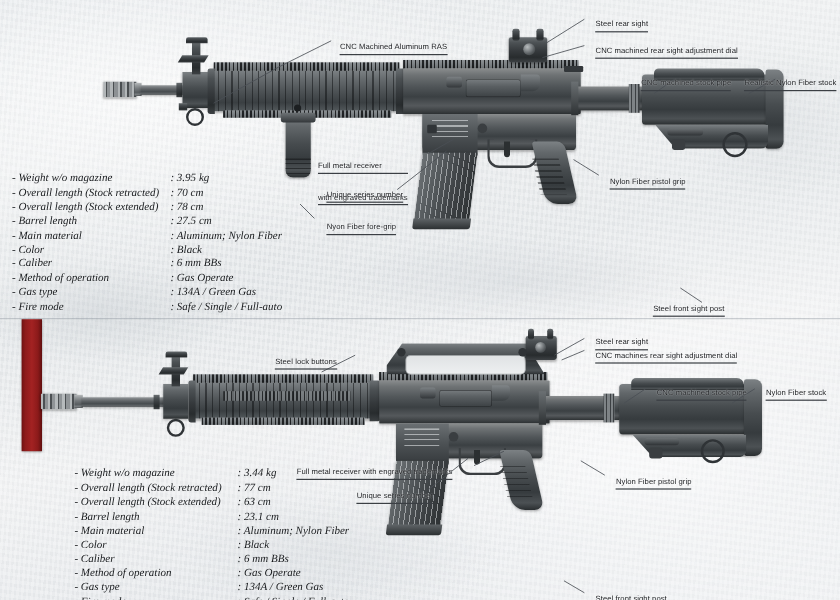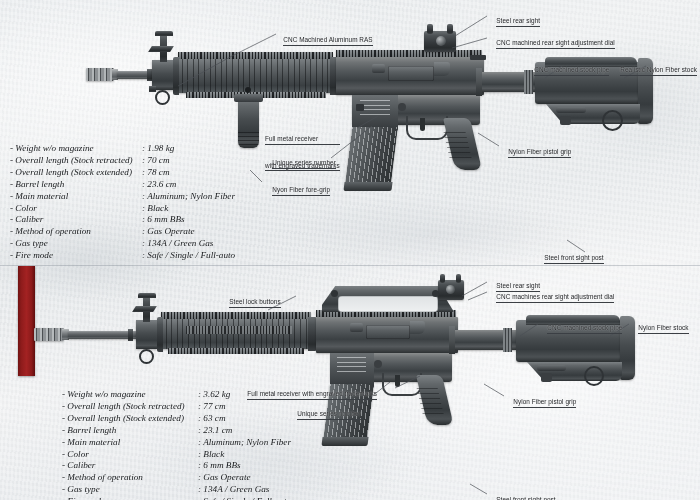--- a/index.html
+++ b/index.html
@@ -237,33 +237,33 @@
   <div class="callout" style="left:501px;top:140px;">
     <u>Nylon Fiber pistol grip</u>
   </div>
   <div class="callout" style="left:537px;top:246px;">
     <u>Steel front sight post</u>
   </div>
 
   <div class="specs" id="specs-top" style="left:10px;top:143px;">
     <div class="row">
         <span class="k">- Weight w/o magazine</span>
-        <span class="v">: 1.98 kg</span>
+        <span class="v">: 3.95 kg</span>
       </div>
     <div class="row">
         <span class="k">- Overall length (Stock retracted)</span>
         <span class="v">: 70 cm</span>
       </div>
     <div class="row">
         <span class="k">- Overall length (Stock extended)</span>
         <span class="v">: 78 cm</span>
       </div>
     <div class="row">
         <span class="k">- Barrel length</span>
-        <span class="v">: 23.6 cm</span>
+        <span class="v">: 27.5 cm</span>
       </div>
     <div class="row">
         <span class="k">- Main material</span>
         <span class="v">: Aluminum; Nylon Fiber</span>
       </div>
     <div class="row">
         <span class="k">- Color</span>
         <span class="v">: Black</span>
       </div>
     <div class="row">
@@ -396,21 +396,21 @@
   <div class="callout" style="left:506px;top:390px;">
     <u>Nylon Fiber pistol grip</u>
   </div>
   <div class="callout" style="left:489px;top:488px;">
     <u>Steel front sight post</u>
   </div>
 
   <div class="specs" id="specs-bottom" style="left:62px;top:389px;">
     <div class="row">
         <span class="k">- Weight w/o magazine</span>
-        <span class="v">: 3.62 kg</span>
+        <span class="v">: 3.44 kg</span>
       </div>
     <div class="row">
         <span class="k">- Overall length (Stock retracted)</span>
         <span class="v">: 77 cm</span>
       </div>
     <div class="row">
         <span class="k">- Overall length (Stock extended)</span>
         <span class="v">: 63 cm</span>
       </div>
     <div class="row">

